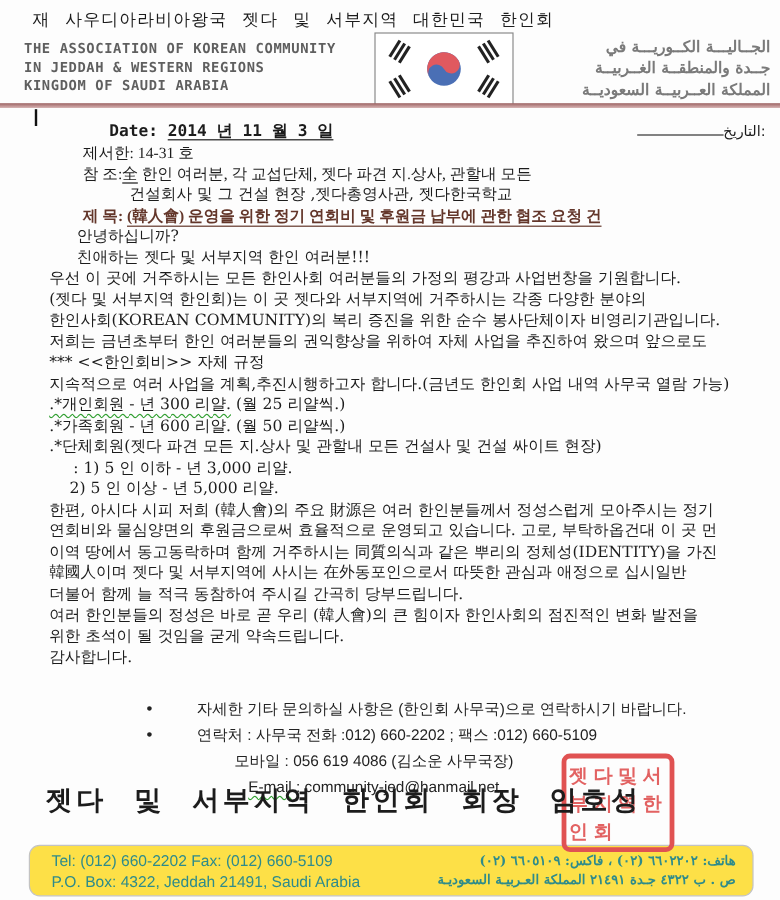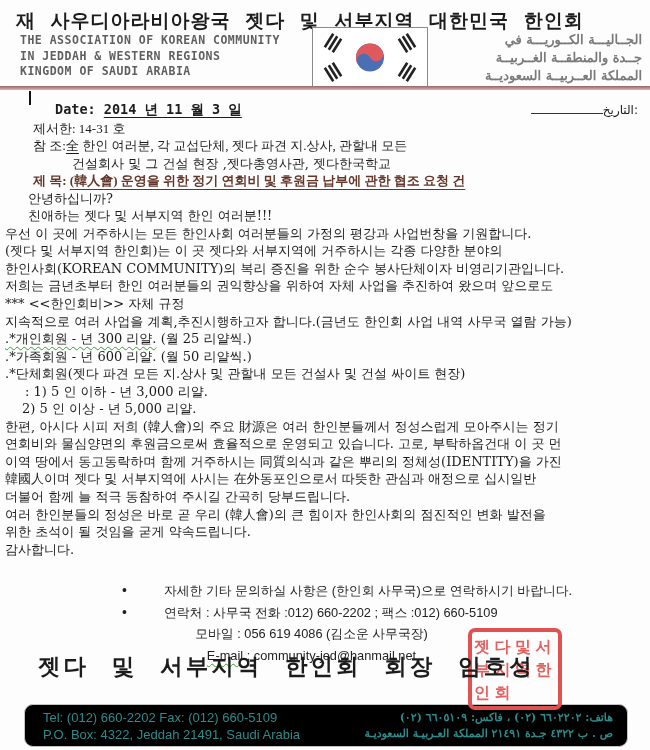--- a/index.html
+++ b/index.html
@@ -1,31 +1,31 @@
 <!DOCTYPE html>
 <html><head>
 <meta charset="utf-8">
 <style>
   * { margin:0; padding:0; box-sizing:border-box; }
   html,body { width:650px; height:750px; }
   body { background:#fdfdfd; font-family:"DejaVu Serif","Liberation Serif",serif; color:#1c1c1c; position:relative; overflow:hidden; }
   .page { position:absolute; inset:0; }
 
   
-  .title { position:absolute; top:8px; left:16px; width:615px; font-size:19px; font-weight:bold; letter-spacing:1px; word-spacing:7px; white-space:nowrap; }
+  .title { position:absolute; top:8px; left:27px; width:615px; font-size:14px; font-weight:normal; letter-spacing:1px; word-spacing:7px; white-space:nowrap; }
   .org-en { position:absolute; top:33px; left:20px; font-family:"DejaVu Sans Mono","Liberation Mono",monospace; font-size:11.5px; line-height:15.5px; color:#5f5f5f; font-weight:bold; letter-spacing:.5px; }
   .flag-box { position:absolute; top:27px; left:312px; width:116px; height:61px; background:#fff; border:1px solid #8a8a8a; display:flex; align-items:center; justify-content:center; }
   .org-ar { position:absolute; top:31px; right:8px; width:210px; text-align:right; font-size:13px; line-height:18px; color:#7a7a7a; font-weight:bold; direction:rtl; }
 
   .rule { position:absolute; top:86px; left:0; width:650px; height:4px; background:linear-gradient(#9c6262,#d8b6b6); }
   .cursor { position:absolute; top:91px; left:29px; width:2px; height:14px; background:#111; }
 
   
   .content { position:absolute; top:101px; left:0; width:650px; font-size:13px; line-height:17.55px; white-space:nowrap; }
-  .line { padding-left:5px; }
+  .line { padding-left:5px;margin-left:36px; }
   .ind-date { padding-left:55px; }
   .ind-meta { padding-left:33px;font-family:Liberation Serif, serif; }
   .ind-meta2 { padding-left:72px; }
   .ind-greet { padding-left:28px; }
   .ind-list1 { padding-left:25px; }
   .ind-list2 { padding-left:22px; }
   .date-row { display:flex; justify-content:space-between; padding-right:12px; font-family:"DejaVu Sans Mono","Liberation Mono",monospace; font-weight:bold; font-size:13.5px; }
   .u { text-decoration:underline; text-underline-offset:3px; }
   .blank-line { display:inline-block; width:72px; border-bottom:1px solid #333; height:12px; }
   .ar-label { direction:rtl; font-family:"DejaVu Sans","Liberation Sans",sans-serif; font-weight:normal; font-size:12px; }
@@ -38,21 +38,21 @@
   .bullet-row { padding-left:122px; display:flex; }
   .bullet-dot { width:42px; font-size:14px; }
   .center-row { text-align:center; padding-right:27px; }
 
   
   .signature { position:absolute; top:651px; left:38px; width:560px; font-size:22.5px; font-weight:bold; letter-spacing:3px; word-spacing:12px; white-space:nowrap; z-index:3; }
   .seal { position:absolute; top:628px; left:468px; width:94px; height:82px; border:4px solid #e05252; border-radius:7px; z-index:2; background:rgba(255,255,255,.0); display:flex; align-items:center; justify-content:center; }
   .seal-text { width:82px; color:#e05252; font-weight:bold; font-size:16px; line-height:23px; letter-spacing:4.5px; word-break:break-all; opacity:.9; }
 
   
-  .footer-box { position:absolute; top:704px; left:24px; width:604px; height:43px; border:1.5px solid #c3c3c3; border-radius:9px; display:flex; justify-content:space-between; align-items:center; padding:0 14px 0 18px; background:#000000; z-index:1; }
+  .footer-box { position:absolute; top:704px; left:24px; width:604px; height:43px; border:1.5px solid #c3c3c3; border-radius:9px; display:flex; justify-content:space-between; align-items:center; padding:0 14px 0 18px; background:#fde047; z-index:1; }
   .footer-en { font-family:"Liberation Sans","DejaVu Sans",sans-serif; font-size:13px; line-height:17px; color:#2e8b8b; }
   .footer-ar { direction:rtl; text-align:right; font-size:11px; line-height:16px; color:#2e8b8b; font-weight:bold; }
 </style>
 </head>
 <body>
 
 <div class="page">
 
   <div class="title">재 사우디아라비아왕국 젯다 및 서부지역 대한민국 한인회</div>
 

